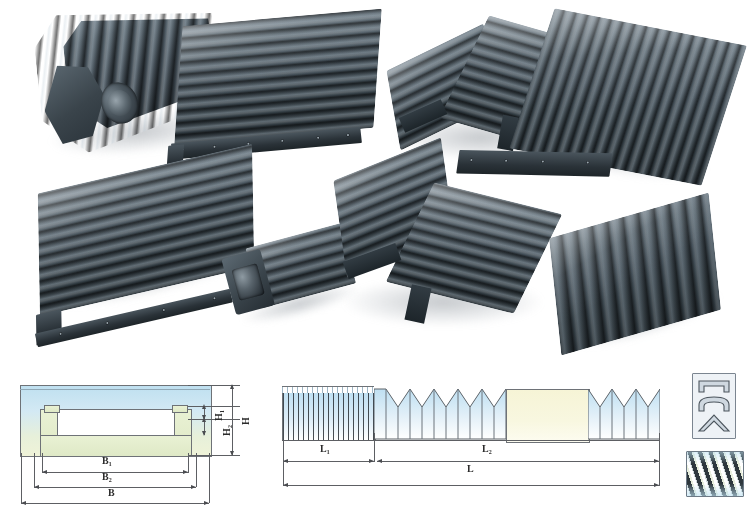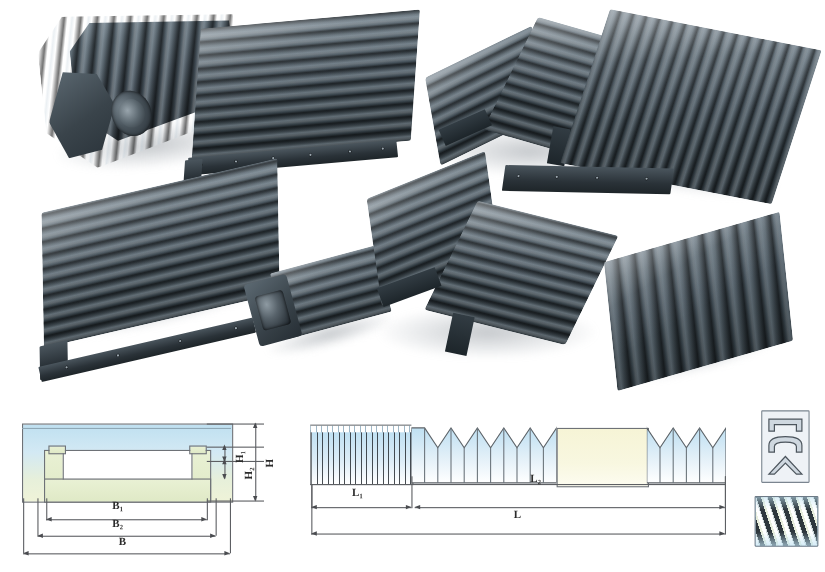--- a/index.html
+++ b/index.html
@@ -396,21 +396,21 @@
       <div class="ln v" style="left:102px;top:60px;height:29px;"></div>
       <div class="ln v" style="left:387px;top:60px;height:29px;"></div>
       <div class="ln v" style="left:11px;top:67px;height:46px;"></div>
       <div class="ln v" style="left:387px;top:60px;height:53px;"></div>
 
       <div class="dimtxt" style="left:48px;top:70px;">L₁</div>
       <div class="ln h" style="left:11px;top:88px;width:91px;"></div>
       <div class="arrow l" style="left:11px;top:85.5px;"></div>
       <div class="arrow r" style="left:97px;top:85.5px;"></div>
 
-      <div class="dimtxt" style="left:210px;top:57px;">L₂</div>
+      <div class="dimtxt" style="left:210px;top:70px;">L₂</div>
       <div class="ln h" style="left:105px;top:88px;width:282px;"></div>
       <div class="arrow l" style="left:105px;top:85.5px;"></div>
       <div class="arrow r" style="left:382px;top:85.5px;"></div>
 
       <div class="dimtxt" style="left:195px;top:90px;">L</div>
       <div class="ln h" style="left:11px;top:112px;width:376px;"></div>
       <div class="arrow l" style="left:11px;top:109.5px;"></div>
       <div class="arrow r" style="left:382px;top:109.5px;"></div>
     </div>
 

